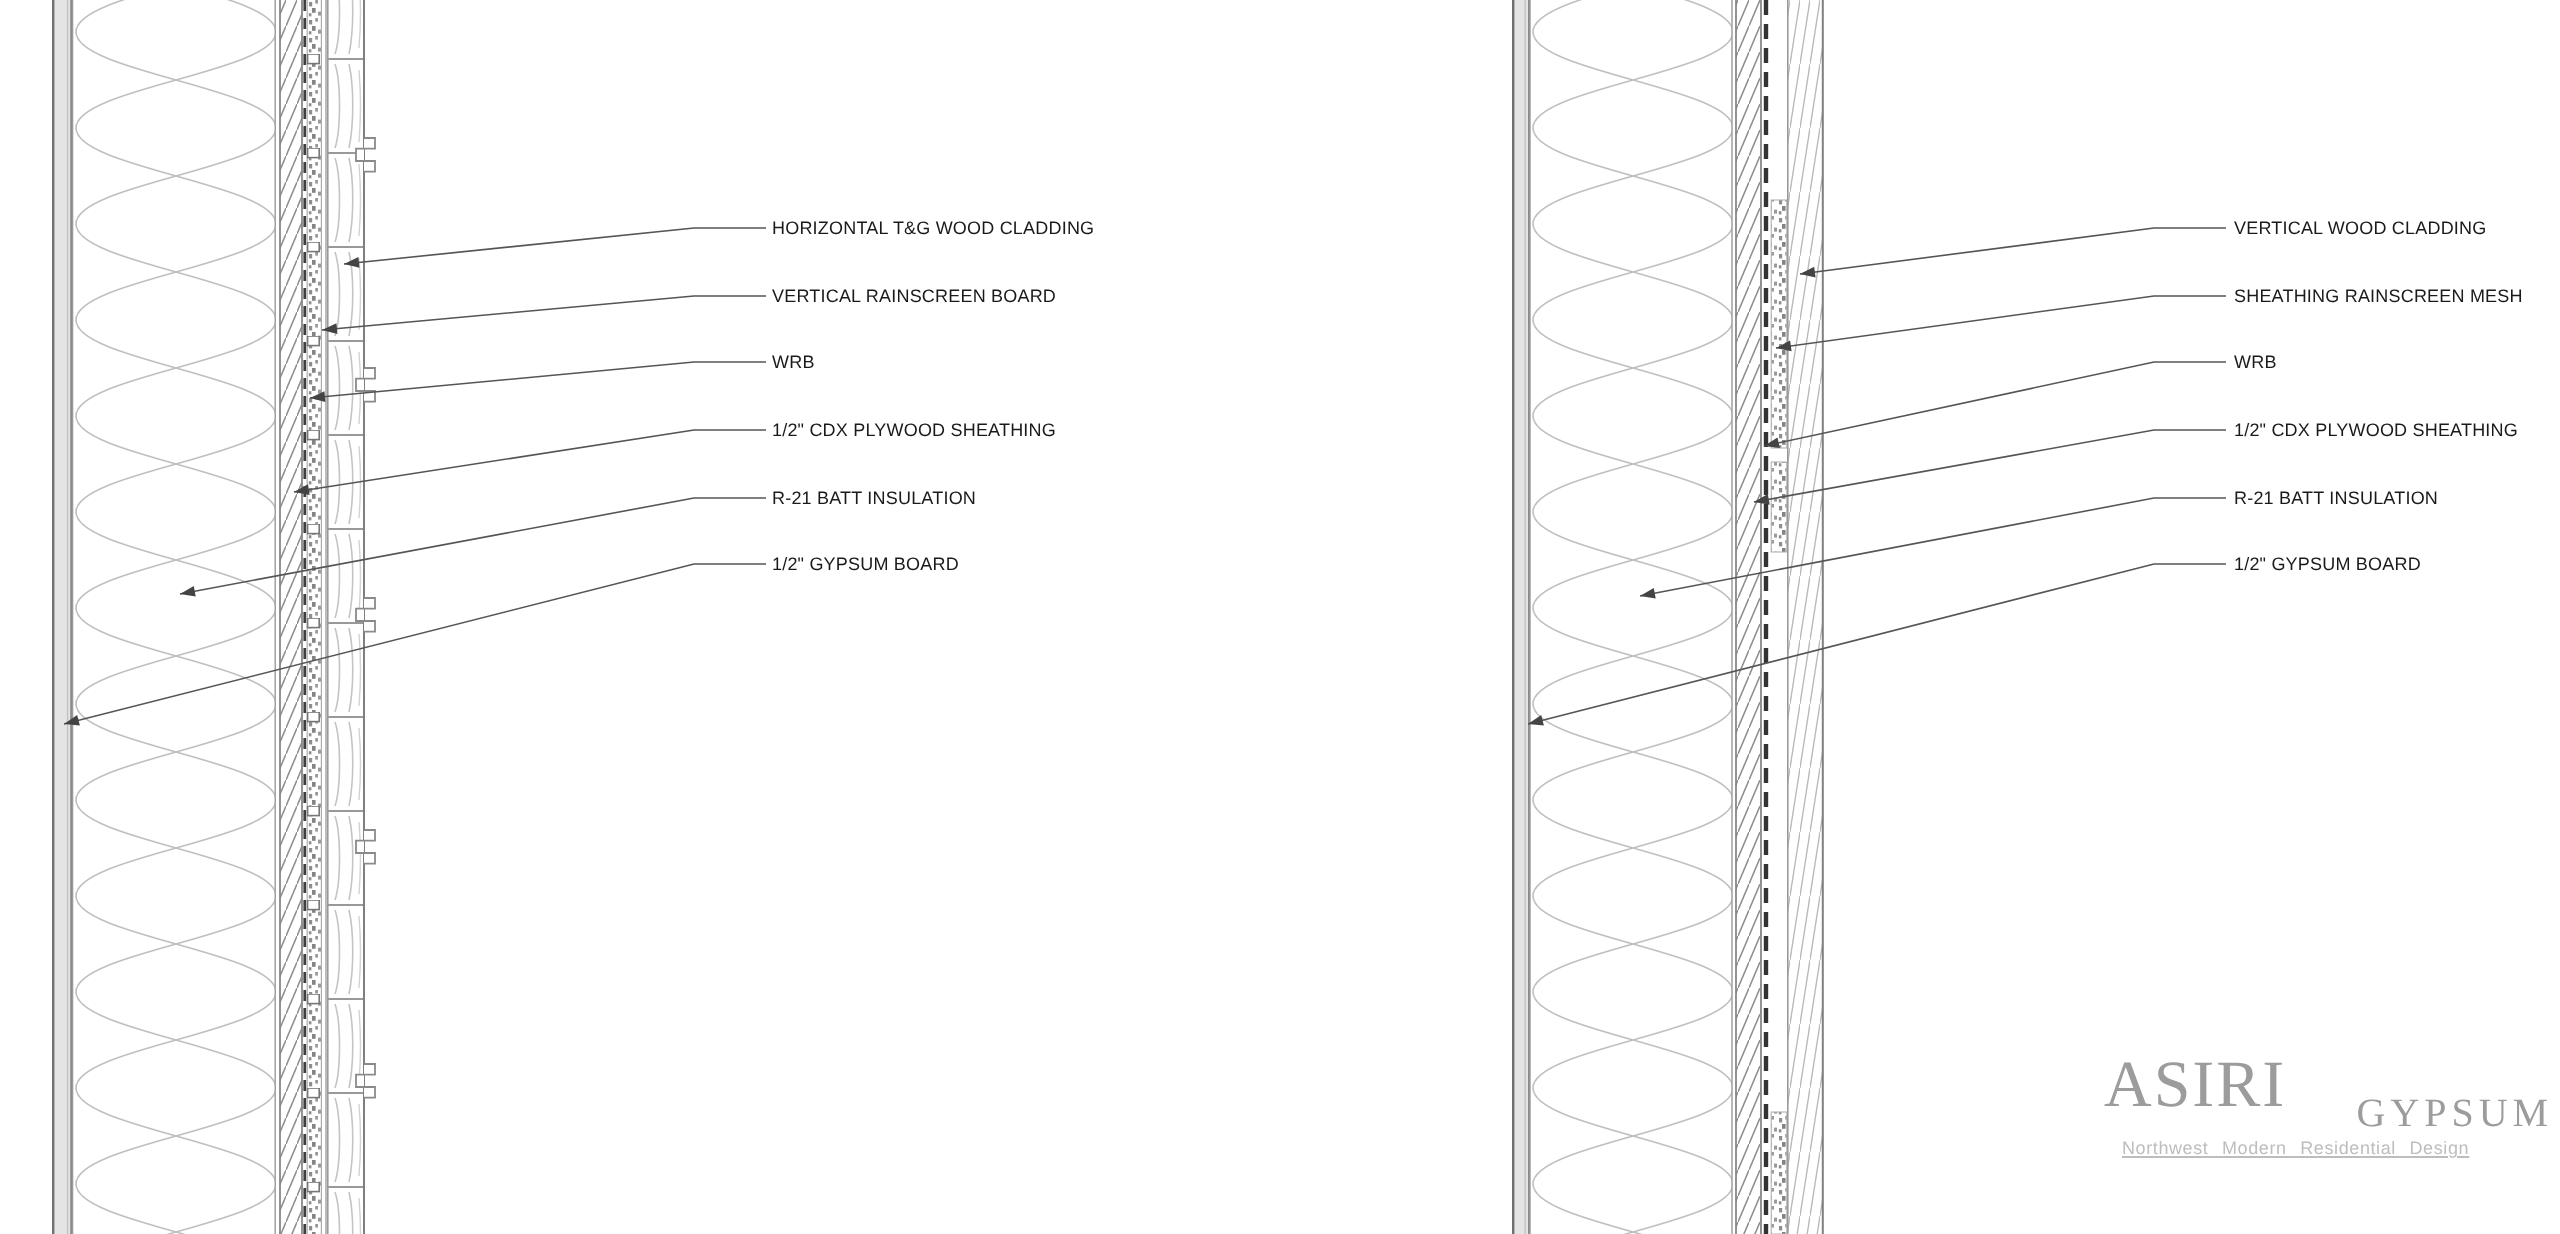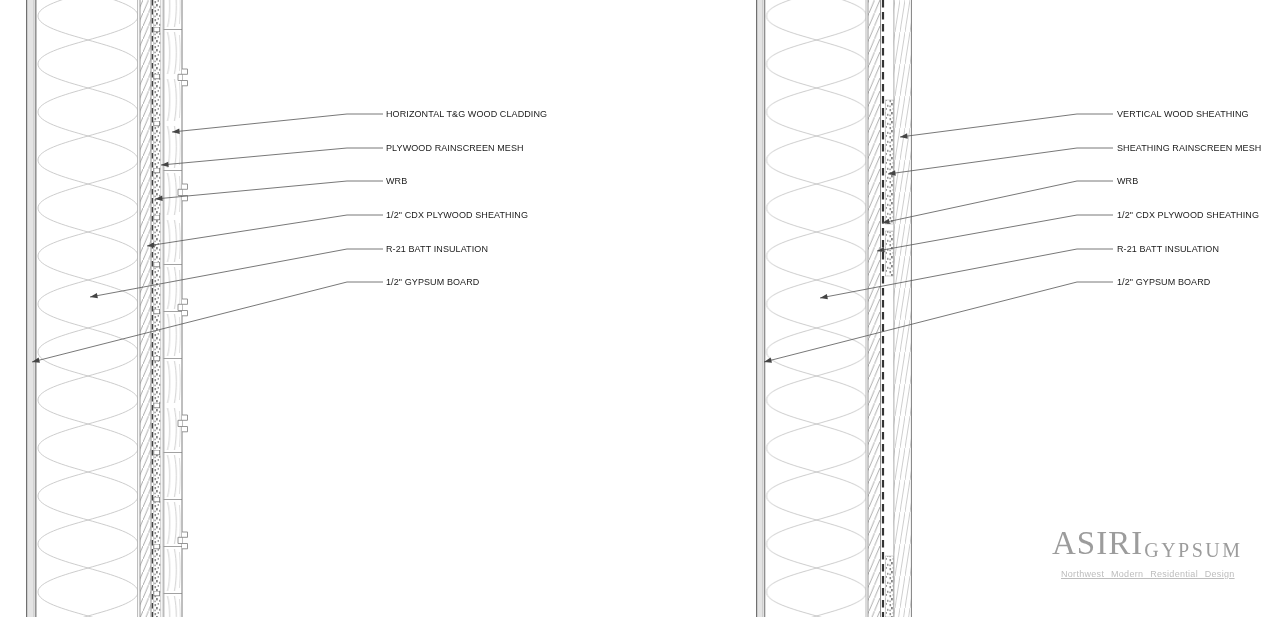--- a/index.html
+++ b/index.html
@@ -6,21 +6,21 @@
   .canvas{
     position:relative;width:1280px;height:617px;background:#ffffff;
     overflow:hidden;font-family:"Liberation Sans",sans-serif;
   }
   .canvas svg{position:absolute;left:0;top:0;}
   .callout{
     position:absolute;font-size:9px;line-height:10px;color:#1a1a1a;
     letter-spacing:0.1px;white-space:nowrap;font-family:"Liberation Sans",sans-serif;
   }
   .logo{position:absolute;left:1052px;top:526px;width:216px;color:#9c9c9c;}
-  .logo-row{display:flex;align-items:center;}
+  .logo-row{display:flex;align-items:flex-end;gap:34px;}
   .logo-main{
     font-family:"Liberation Serif",serif;font-size:33px;line-height:34px;
     letter-spacing:1px;color:#9c9c9c;
   }
   .logo-suffix{
     font-family:"Liberation Serif",serif;font-size:20px;line-height:20px;
     letter-spacing:2.5px;color:#9c9c9c;position:relative;top:7px;margin-left:1px;
   }
   .logo-tagline{
     margin-top:9px;margin-left:9px;font-size:9px;letter-spacing:0.3px;
@@ -169,27 +169,27 @@
         <polyline points="1113,148 1077,148 888,174" marker-end="url(#arrow)"></polyline>
         <polyline points="1113,181 1077,181 882,223" marker-end="url(#arrow)"></polyline>
         <polyline points="1113,215 1077,215 877,251" marker-end="url(#arrow)"></polyline>
         <polyline points="1113,249 1077,249 820,298" marker-end="url(#arrow)"></polyline>
         <polyline points="1113,282 1077,282 764,362" marker-end="url(#arrow)"></polyline>
       </g>
     </g>
   </svg>
 
   <div class="callout" style="left:386px;top:109px">HORIZONTAL T&amp;G WOOD CLADDING</div>
-  <div class="callout" style="left:386px;top:143px">PLYWOOD RAINSCREEN MESH</div>
+  <div class="callout" style="left:386px;top:143px">VERTICAL RAINSCREEN BOARD</div>
   <div class="callout" style="left:386px;top:176px">WRB</div>
   <div class="callout" style="left:386px;top:210px">1/2" CDX PLYWOOD SHEATHING</div>
   <div class="callout" style="left:386px;top:244px">R-21 BATT INSULATION</div>
   <div class="callout" style="left:386px;top:277px">1/2" GYPSUM BOARD</div>
 
-  <div class="callout" style="left:1117px;top:109px">VERTICAL WOOD SHEATHING</div>
+  <div class="callout" style="left:1117px;top:109px">VERTICAL WOOD CLADDING</div>
   <div class="callout" style="left:1117px;top:143px">SHEATHING RAINSCREEN MESH</div>
   <div class="callout" style="left:1117px;top:176px">WRB</div>
   <div class="callout" style="left:1117px;top:210px">1/2" CDX PLYWOOD SHEATHING</div>
   <div class="callout" style="left:1117px;top:244px">R-21 BATT INSULATION</div>
   <div class="callout" style="left:1117px;top:277px">1/2" GYPSUM BOARD</div>
 
   <div class="logo">
     <div class="logo-row">
       <span class="logo-main">ASIRI</span>
       <span class="logo-suffix">GYPSUM</span>

